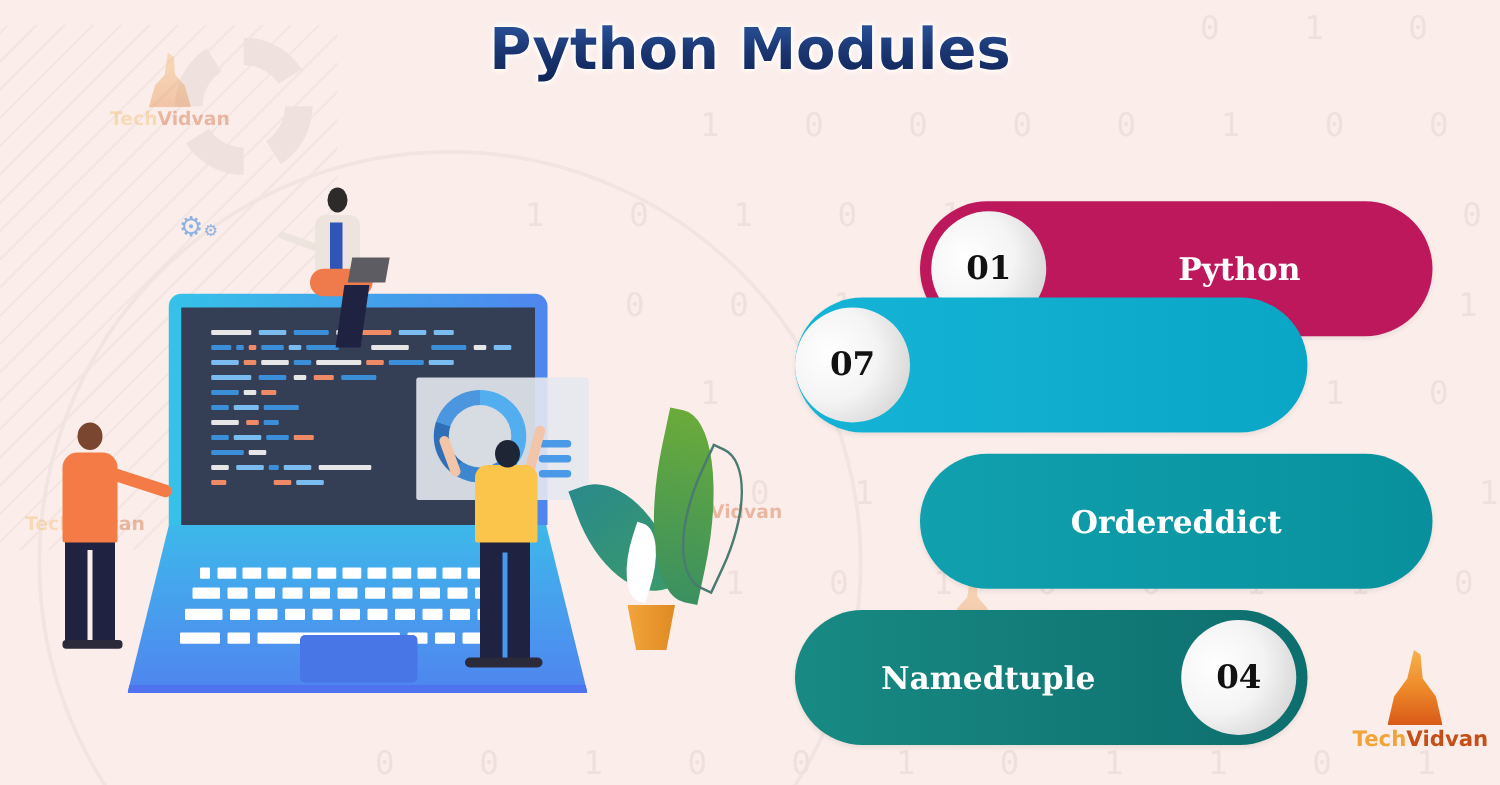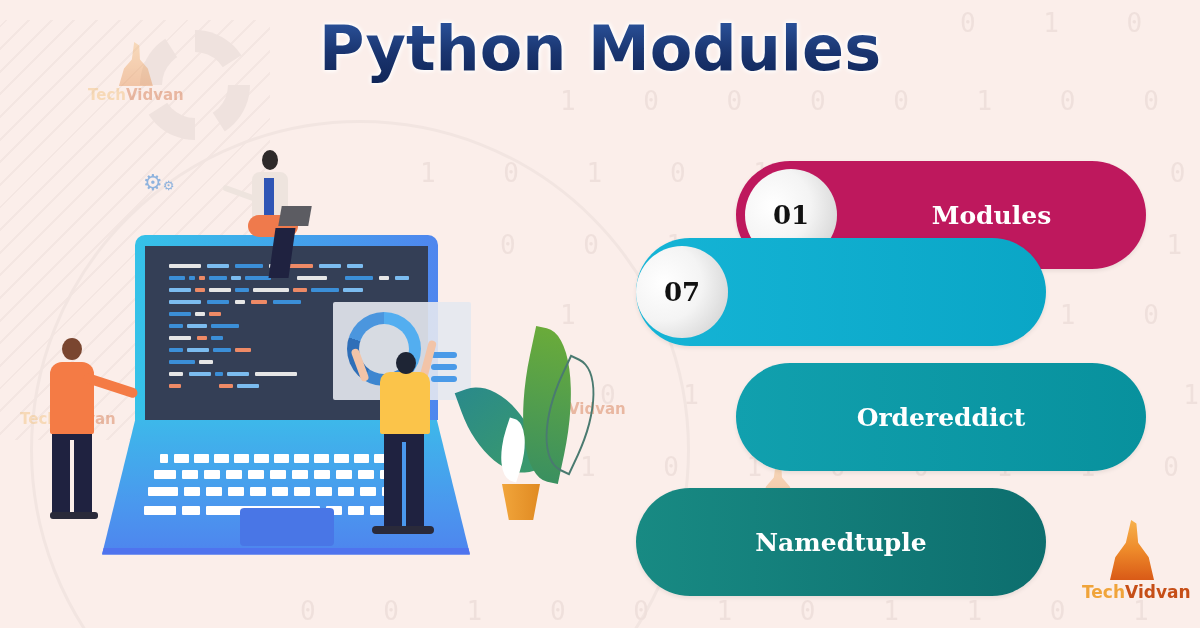--- a/index.html
+++ b/index.html
@@ -26,21 +26,21 @@
     border-radius: 50%; border: 22px dashed #efe2de;
   }
   .arc-bg {
     position: absolute; left: 30px; top: 120px; width: 660px; height: 660px;
     border-radius: 50%; border: 3px solid #f2e5e1;
   }
 
   .title {
     position: absolute; left: 0; top: 12px; width: 1200px; text-align: center;
     font-family: "DejaVu Sans", sans-serif; font-weight: bold;
-    font-size: 62px; letter-spacing: 0px;
+    font-size: 46px; letter-spacing: 0px;
     color: #1b3a78;
     background: linear-gradient(180deg, #2f5aa6 0%, #1a3570 55%, #0f2456 100%);
     -webkit-background-clip: text; background-clip: text;
     -webkit-text-fill-color: transparent;
     filter: drop-shadow(0 0 2px #ffffff) drop-shadow(0 0 2px #ffffff);
   }
 
   .wm { position: absolute; text-align: center; opacity: 0.35; }
   .wm .fig {
     width: 34px; height: 44px; margin: 0 auto;
@@ -356,31 +356,32 @@
     <div class="leaf" style="left:470px; top:380px; width:60px; height:100px; background:linear-gradient(160deg,#2a8a8a,#3a9a6a); transform:rotate(-20deg);"></div>
     <div class="leaf" style="left:520px; top:330px; width:54px; height:150px; background:linear-gradient(180deg,#6aab3a,#3a9060); transform:rotate(12deg);"></div>
     <div class="leaf" style="left:500px; top:420px; width:26px; height:60px; background:#ffffff; transform:rotate(18deg);"></div>
     <div class="leaf" style="left:545px; top:360px; width:50px; height:110px; background:transparent; border:2px solid #4a7a70; transform:rotate(25deg);"></div>
     <div class="pot"></div>
   </div>
 </div>
 
 <div class="pill p1 left-num">
   <div class="num">01</div>
-  <div class="label">Modules</div>
+  <div class="label">Python</div>
 </div>
 
 <div class="pill p2 right-num">
   <div class="num">07</div>
 </div>
 
 <div class="pill p3 left-num">
   <div class="label">Ordereddict</div>
 </div>
 
 <div class="pill p4 right-num">
   <div class="label">Namedtuple</div>
+  <div class="num">04</div>
 </div>
 
 <div class="logo">
   <div class="fig"></div>
   <div class="txt"><span class="t1">Tech</span><span class="t2">Vidvan</span></div>
 </div>
 
 </body></html>

